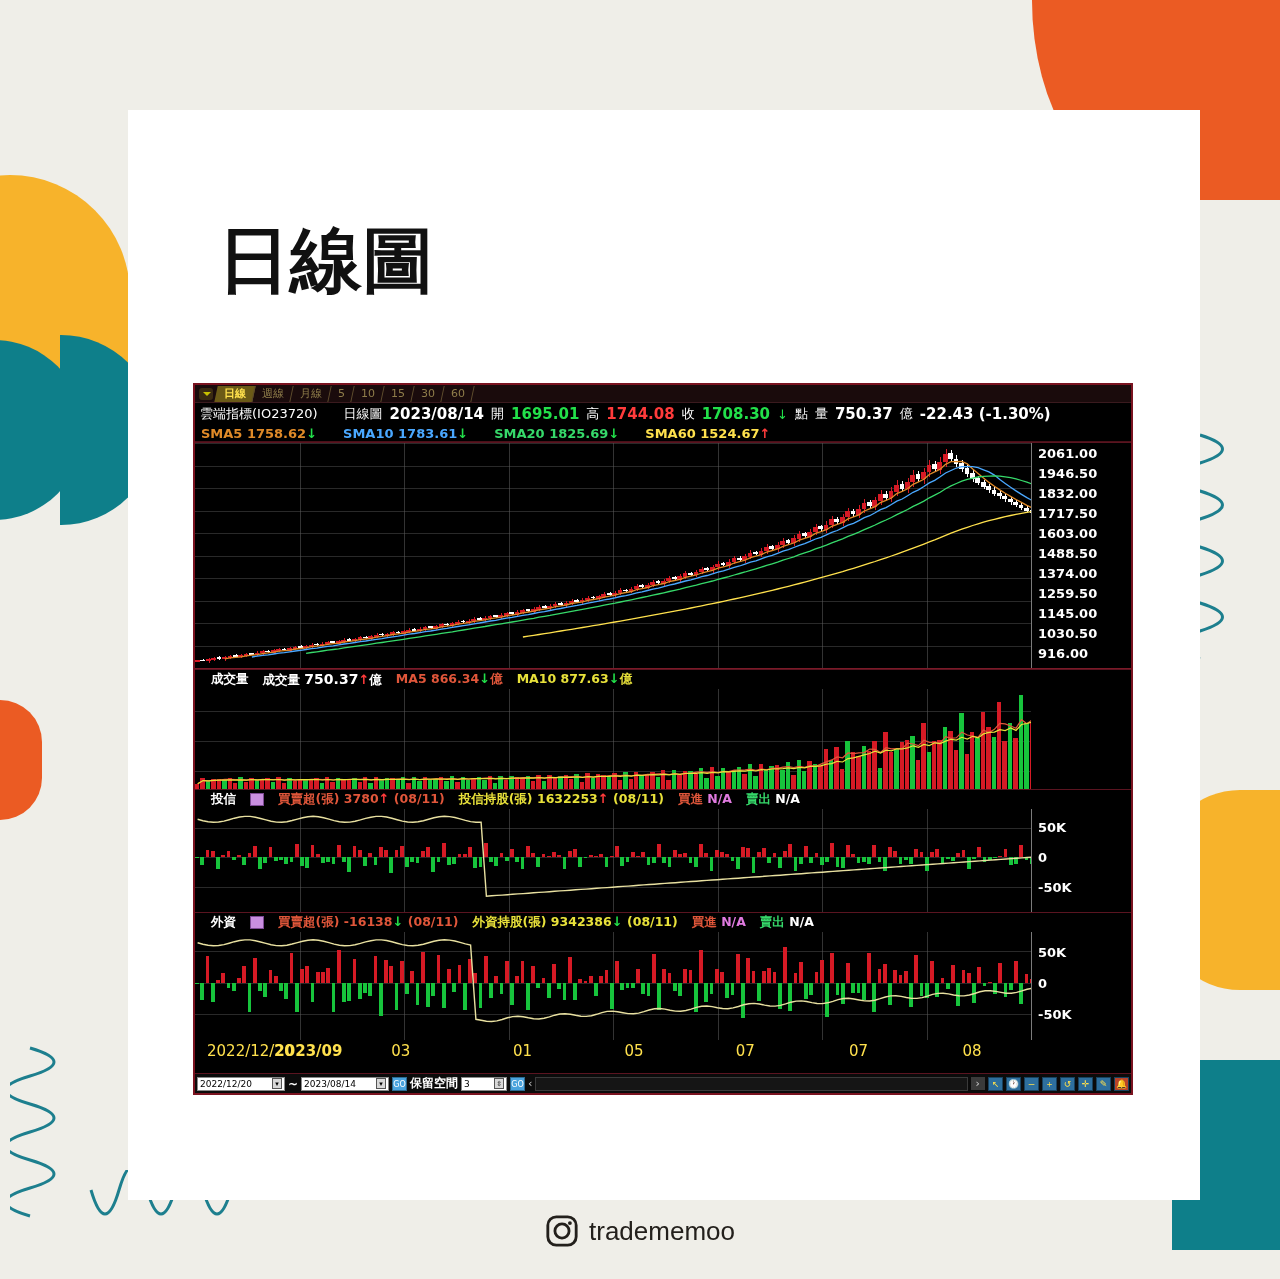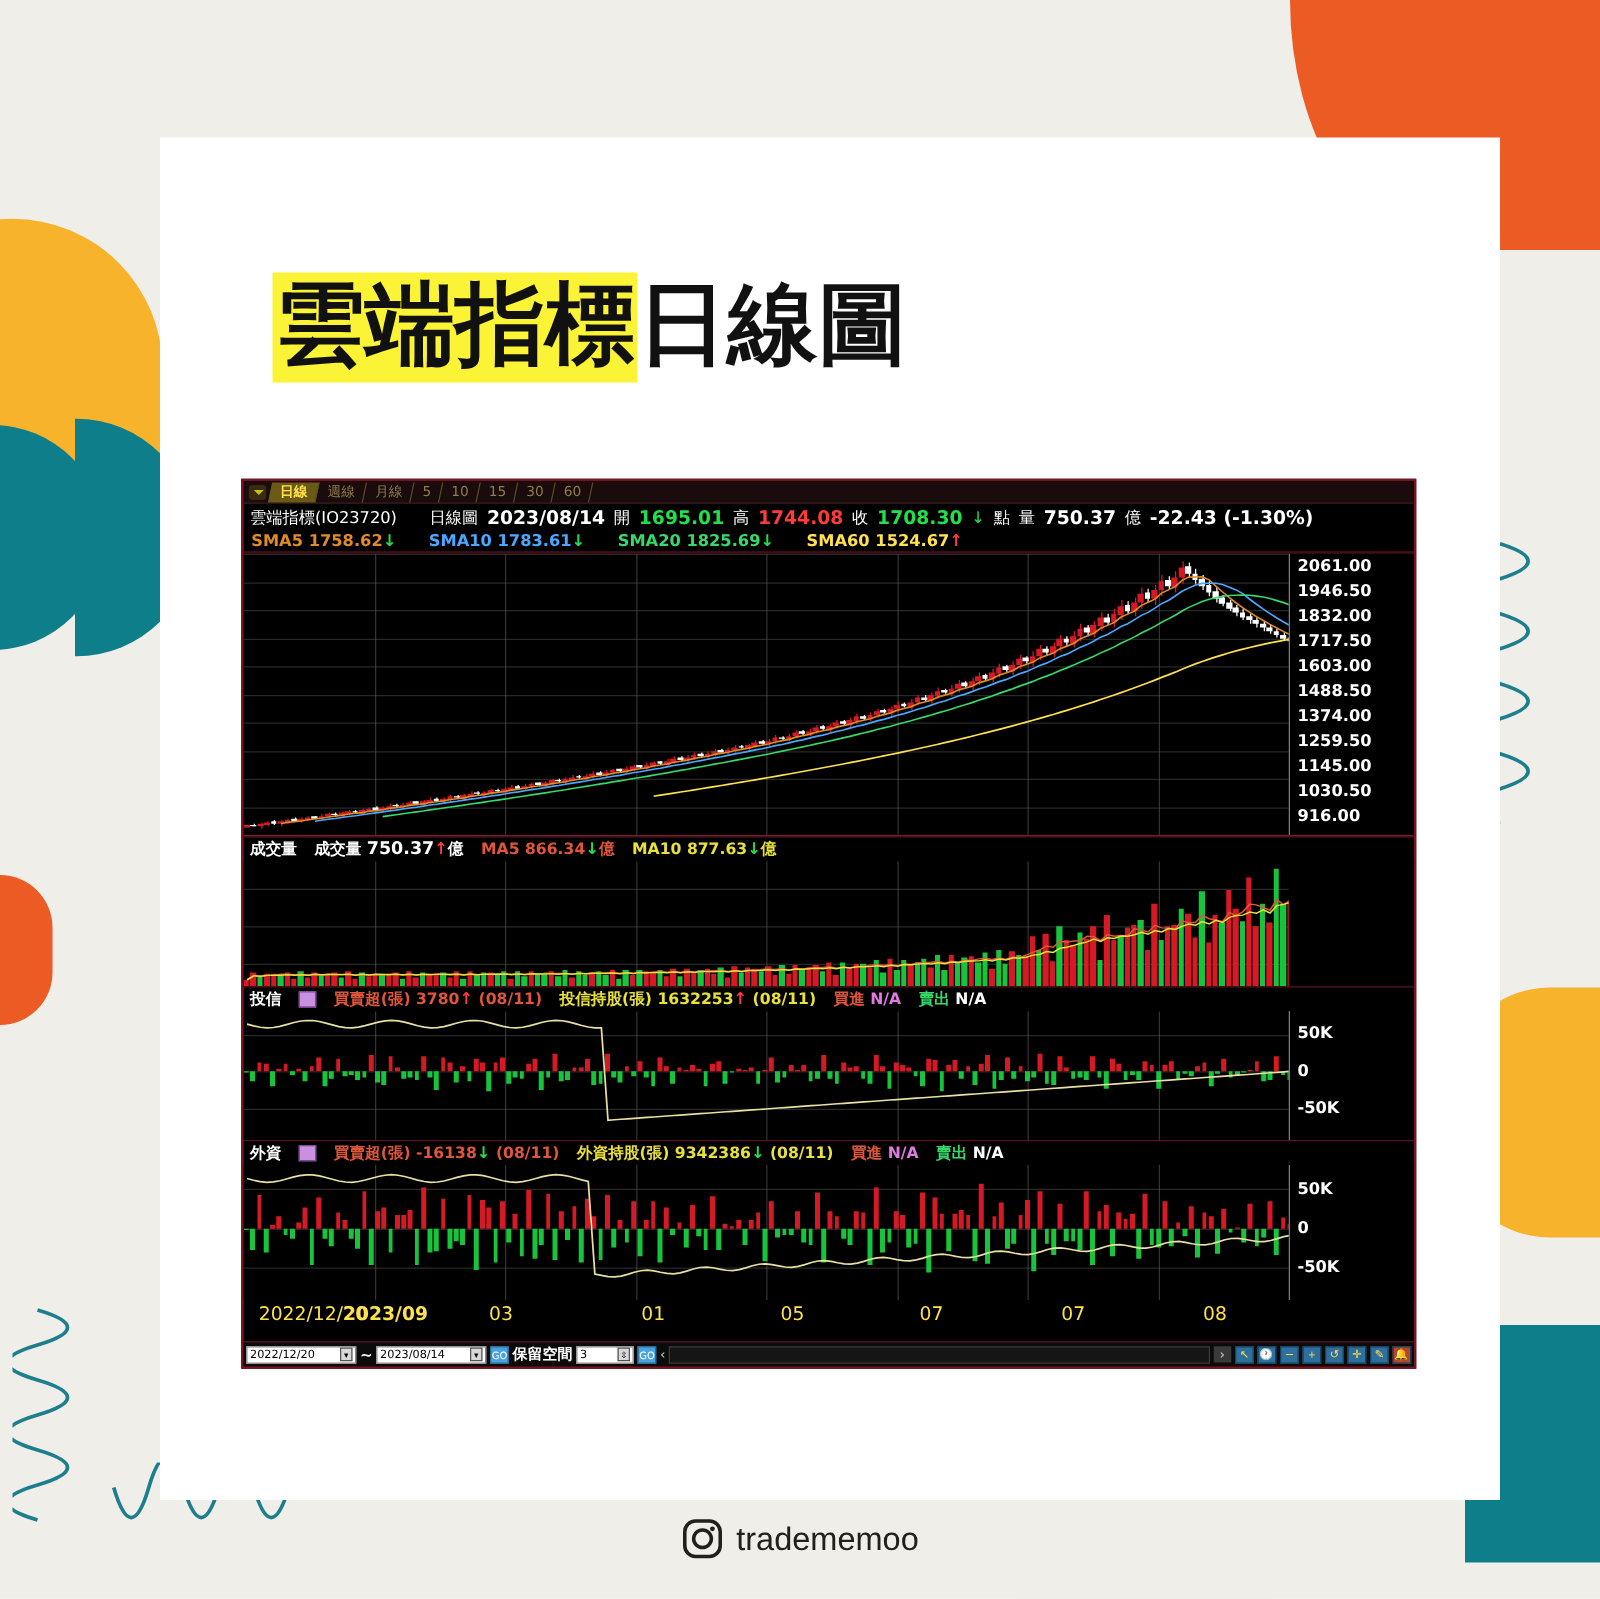--- a/index.html
+++ b/index.html
@@ -118,21 +118,21 @@
     font-size:13px; font-weight:bold; padding-left:6px;
     border-bottom:1px solid #4a1018;
   }
   .sma5 {color:#e08a28;} .sma10{color:#4aa8ff;}
   .sma20{color:#36d96a;} .sma60{color:#ffe14d;}
 
   
   .panel { position:relative; border-top:1px solid #5a1420; }
   .panel-head {
     display:flex; align-items:center; gap:14px; height:19px;
-    font-size:12.5px; font-weight:bold; padding-left:5px; white-space:nowrap;
+    font-size:12.5px; font-weight:bold; padding-left:16px; white-space:nowrap;
   }
   .plot { position:relative; background:#000; }
   .axis-col {
     position:absolute; right:0; top:0; width:100px; height:100%;
     border-left:1px solid #7b7b7b; color:#fff; font-size:13px; font-weight:bold;
   }
   .axis-lbl { position:absolute; left:6px; transform:translateY(-50%); }
   .plot-inner{ position:absolute; left:0; top:0; right:100px; bottom:0; overflow:hidden; }
   .grid-v { position:absolute; top:0; bottom:0; width:1px; background:#5c5c5c; opacity:.55;}
   .grid-h { position:absolute; left:0; right:0; height:1px; background:#5c5c5c; opacity:.45;}
@@ -188,21 +188,20 @@
 <svg class="squiggle" style="left:10px;top:1040px" width="110" height="190" viewBox="0 0 110 190">
   <path d="M20 8 q48 14 0 28 q-48 14 0 28 q48 14 0 28 q-48 14 0 28 q48 14 0 28 q-48 14 0 28" fill="none" stroke="#1d7f8e" stroke-width="3"></path>
 </svg>
 <svg class="squiggle" style="left:86px;top:1170px" width="170" height="110" viewBox="0 0 170 110">
   <path d="M5 20 q14 48 28 0 q14 -48 28 0 q14 48 28 0 q14 -48 28 0 q14 48 28 0" fill="none" stroke="#1d7f8e" stroke-width="3"></path>
 </svg>
 
 <div id="card"></div>
 
 <div id="title-row">
-  <span id="title-hl">雲端指標</span>
   <span id="title-rest">日線圖</span>
 </div>
 
 <div id="app">
 
   <div id="tabbar">
     <div id="tab-dot"></div>
     <div class="tab active"><span>日線</span></div>
     <div class="tab"><span>週線</span></div>
     <div class="tab"><span>月線</span></div>

